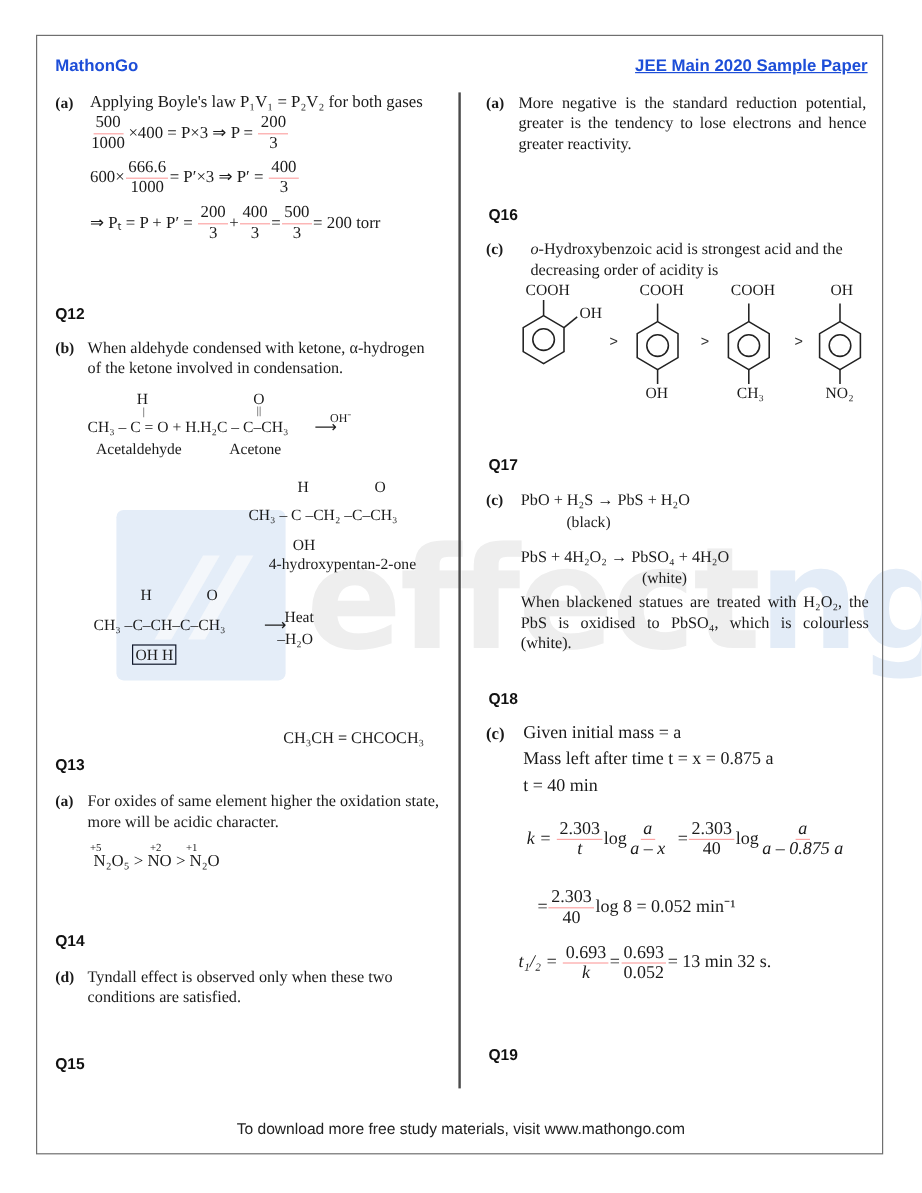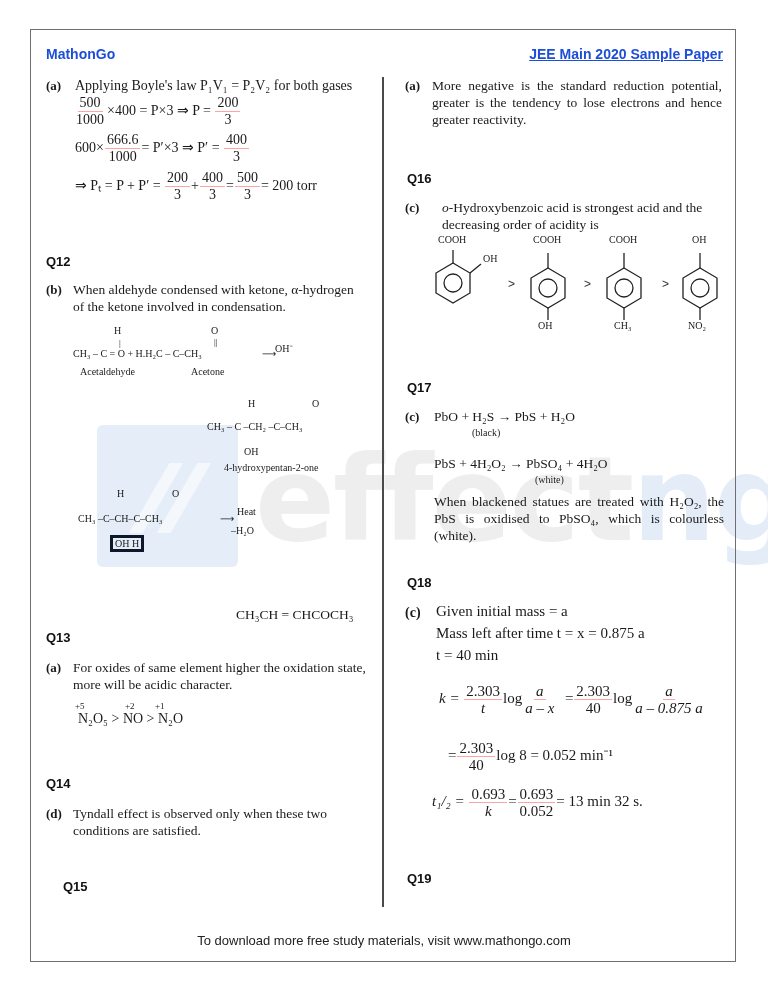--- a/index.html
+++ b/index.html
@@ -14,24 +14,24 @@
   .frac { display:inline-flex; flex-direction:column; align-items:center; vertical-align:middle; line-height:16px; margin:0 1px; }
   .frac .num { border-bottom:1px solid #fca5a5; padding:0 2px; }
   .frac .den { padding:0 2px; }
   i { font-style:italic; }
   .small { font-size:9.5px; }
   .wm-box { position:absolute; left:97px; top:425px; width:141px; height:142px; background:#e4edf8; border-radius:6px; }
   .wm-slash { position:absolute; background:#f4f7fb; width:14px; height:70px; transform:skewX(-30deg); }
   .wm-text { position:absolute; left:255px; top:430px; font-family:"DejaVu Sans", sans-serif; font-weight:bold; font-size:118px; color:#eeeeee; letter-spacing:-2px; }
   .wm-go { color:#e3ecf7; }
   .footer { position:absolute; top:933px; left:0; width:768px; text-align:center; font-family:"Liberation Sans", sans-serif; font-size:13px; color:#222; }
-  .chem { position:absolute; font-size:10px; white-space:nowrap; }
+  .chem { position:absolute; font-size:13px; white-space:nowrap; }
   .ring { position:absolute; }
   .gt { position:absolute; font-family:"Liberation Sans", sans-serif; font-size:12px; color:#333; }
-  .boxed { border:3px solid #0f172a; padding:0 2px; }
+  .boxed { border:1px solid #0f172a; padding:0 2px; }
 </style>
 </head>
 <body>
 
 <div class="wm-box">
   <div class="wm-slash" style="left:52px;top:38px;"></div>
   <div class="wm-slash" style="left:80px;top:38px;"></div>
 </div>
 <div class="wm-text"><span>effect</span><span class="wm-go">ngo</span></div>
 
@@ -111,21 +111,21 @@
 <div class="txt" style="left:73px;top:659px;width:297px;">For oxides of same element higher the oxidation state, more will be acidic character.</div>
 <div class="chem" style="left:75px;top:701px;font-size:9px;">+5</div>
 <div class="chem" style="left:125px;top:701px;font-size:9px;">+2</div>
 <div class="chem" style="left:155px;top:701px;font-size:9px;">+1</div>
 <div class="chem" style="left:78px;top:711px;font-size:14px;">N₂O₅ &gt; NO &gt; N₂O</div>
 
 <div class="qlabel" style="left:46px;top:776px;">Q14</div>
 <div class="opt" style="left:46px;top:806px;">(d)</div>
 <div class="txt" style="left:73px;top:805px;width:295px;">Tyndall effect is observed only when these two conditions are satisfied.</div>
 
-<div class="qlabel" style="left:63px;top:879px;">Q15</div>
+<div class="qlabel" style="left:46px;top:879px;">Q15</div>
 
 <div class="opt" style="left:405px;top:78px;">(a)</div>
 <div class="txt" style="left:432px;top:77px;width:290px;text-align:justify;">More negative is the standard reduction potential, greater is the tendency to lose electrons and hence greater reactivity.</div>
 
 <div class="qlabel" style="left:407px;top:171px;">Q16</div>
 <div class="opt" style="left:405px;top:200px;">(c)</div>
 <div class="txt" style="left:442px;top:199px;width:292px;"><i>o</i><span>-Hydroxybenzoic acid is strongest acid and the decreasing order of acidity is</span></div>
 
 <svg class="ring" style="left:430px;top:245px;" width="310" height="75">
   <g stroke="#222" stroke-width="1.3" fill="none">

